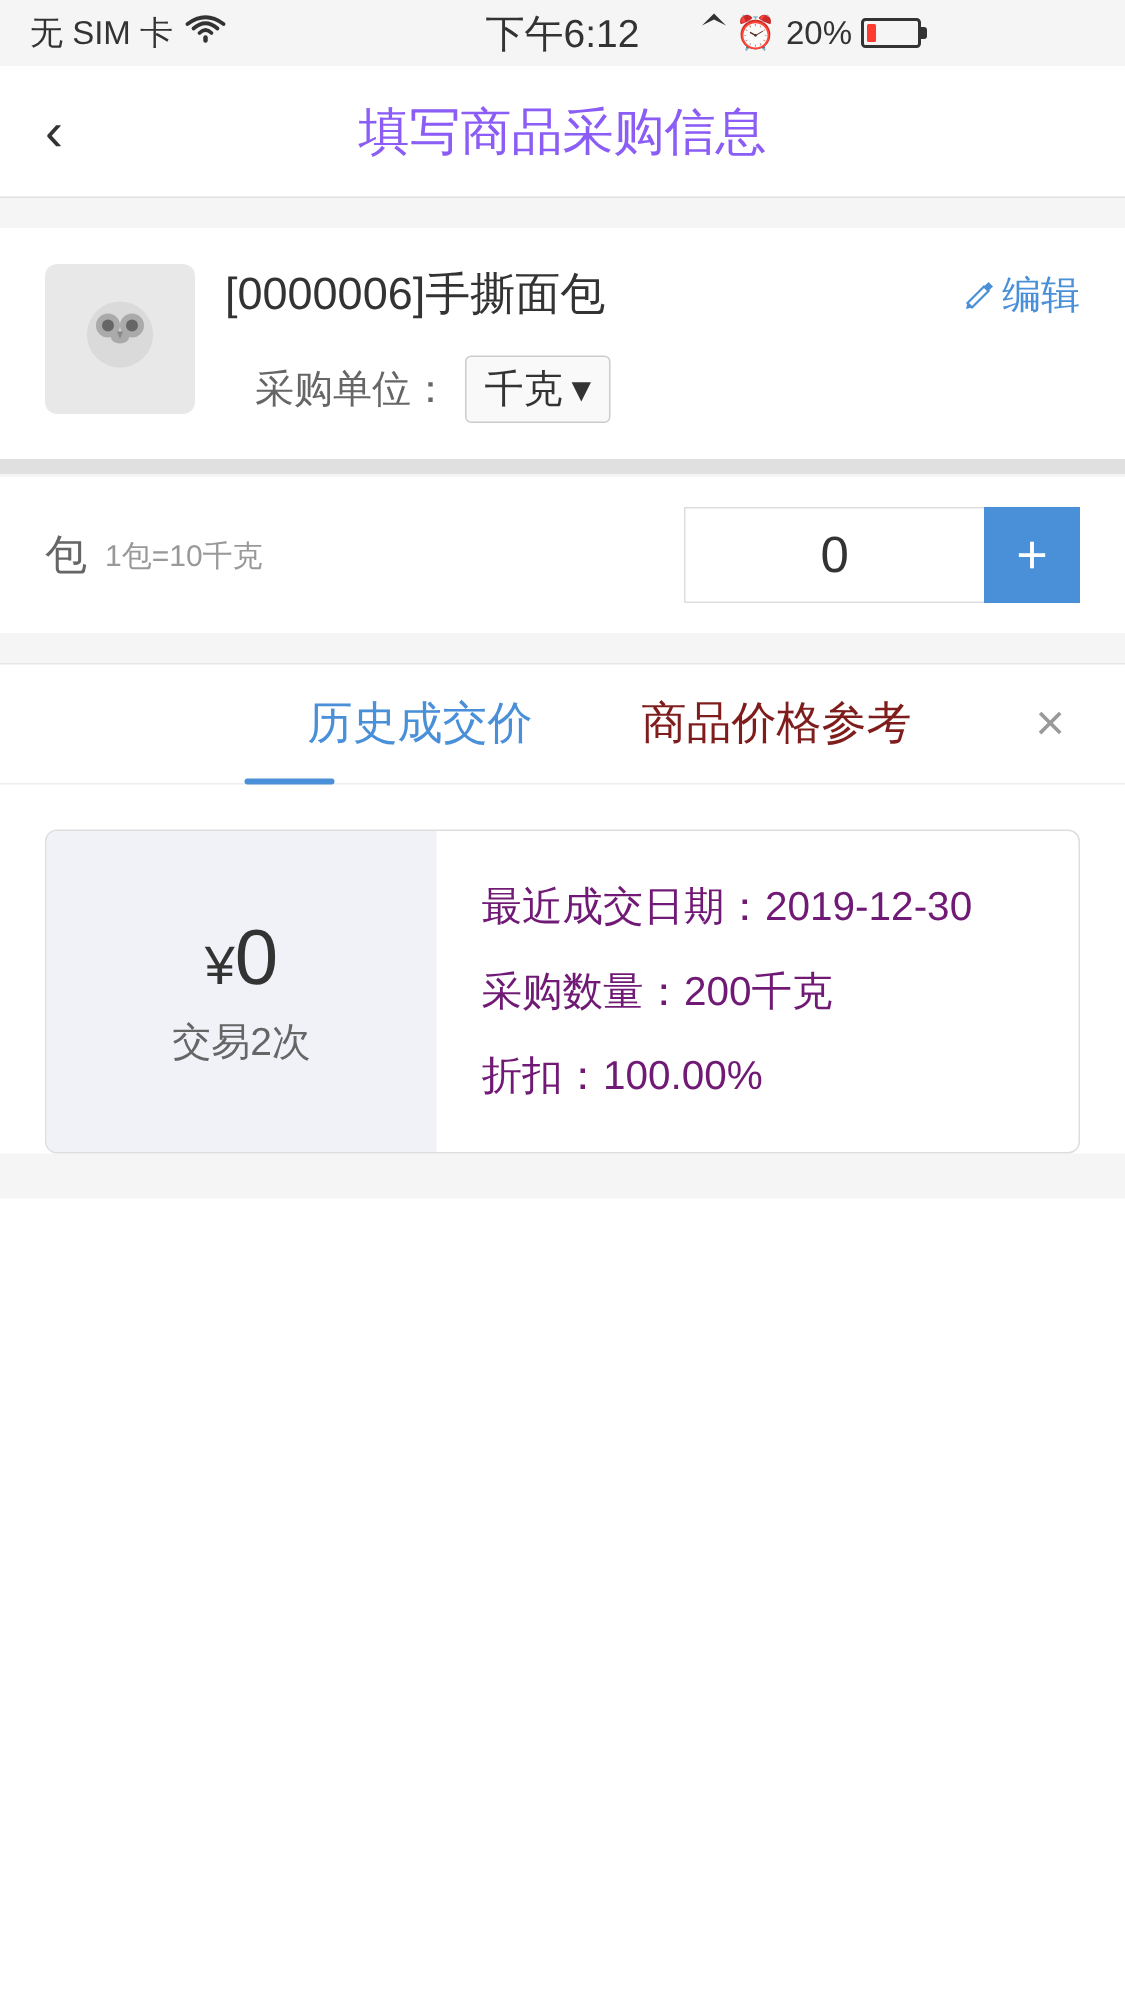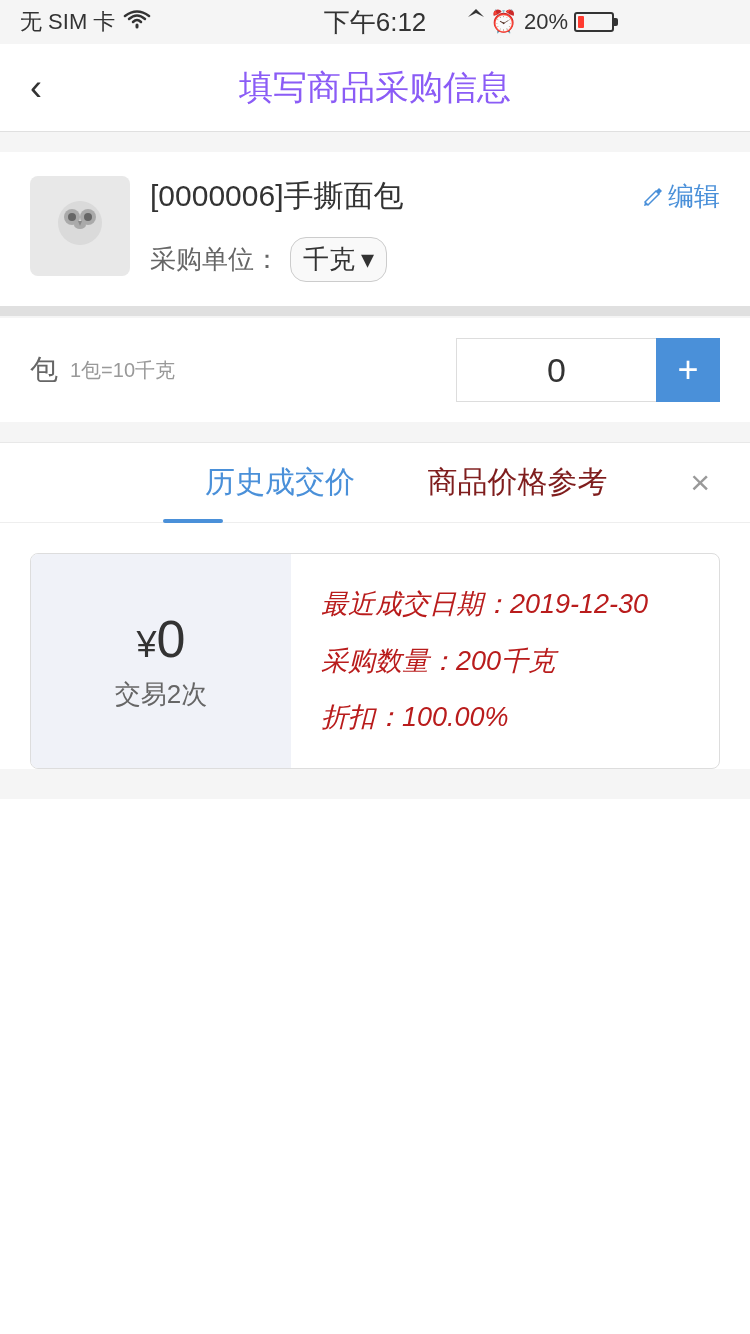--- a/index.html
+++ b/index.html
@@ -151,21 +151,21 @@
       margin-top: 20px;
     }
     .unit-label {
       font-size: 26px;
       color: #666;
     }
     .unit-select {
       display: inline-flex;
       align-items: center;
       border: 1px solid #ccc;
-      border-radius: 16px;
+      border-radius: 4px;
       padding: 4px 12px;
       font-size: 26px;
       color: #333;
       background: #f9f9f9;
       gap: 6px;
       cursor: pointer;
     }
     .price-ref-link {
       font-size: 26px;
       color: #4a90d9;
@@ -307,23 +307,22 @@
     .price-right {
       flex: 1;
       padding: 30px 30px;
       display: flex;
       flex-direction: column;
       justify-content: center;
       gap: 16px;
     }
     .price-detail-row {
       font-size: 27px;
-      color: #b91c1c;
+      color: #701a75;
       line-height: 1.5;
-      font-style: italic;
     }
 
     
     .main-content {
       background: #f5f5f5;
       min-height: 800px;
     }
   </style>
 </head>
 <body>
@@ -383,21 +382,21 @@
           <span class="edit-link">
             <svg width="22" height="22" viewBox="0 0 22 22" style="display:inline-block;vertical-align:middle;">
               <path d="M3 16 L14 5 L17 8 L6 19 Z" fill="none" stroke="#4a90d9" stroke-width="1.5"></path>
               <path d="M14 5 L17 2 L20 5 L17 8 Z" fill="#4a90d9"></path>
               <path d="M3 16 L2 20 L6 19 Z" fill="#4a90d9"></path>
             </svg>
             <span>编辑</span>
           </span>
         </div>
         <div class="product-unit-row">
-          <div style="display:flex;align-items:center;gap:10px;">
+          <div style="display:flex;align-items:center;gap:10px;margin-left:20px;">
             <span class="unit-label">采购单位：</span>
             <span class="unit-select">
               <span>千克</span>
               <span>▾</span>
             </span>
           </div>
         </div>
       </div>
     </div>
   </div>

